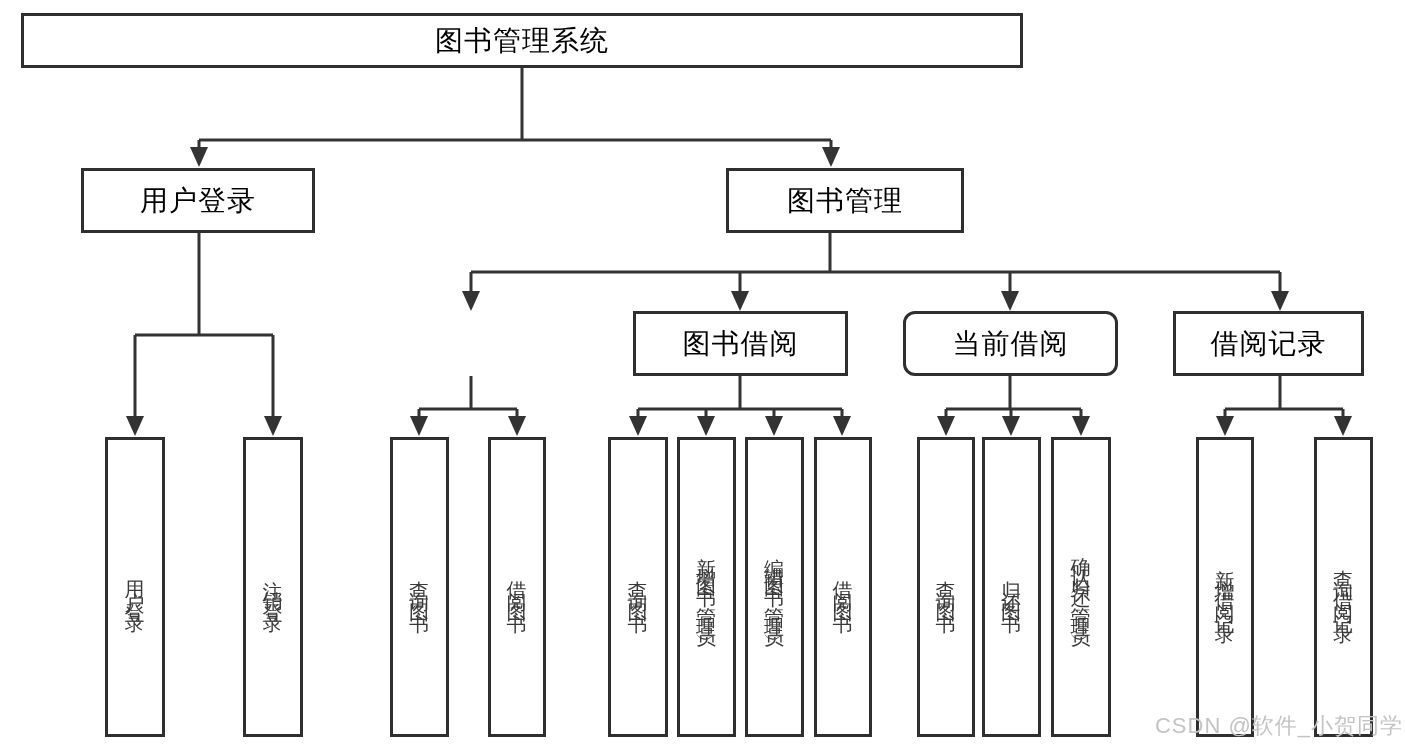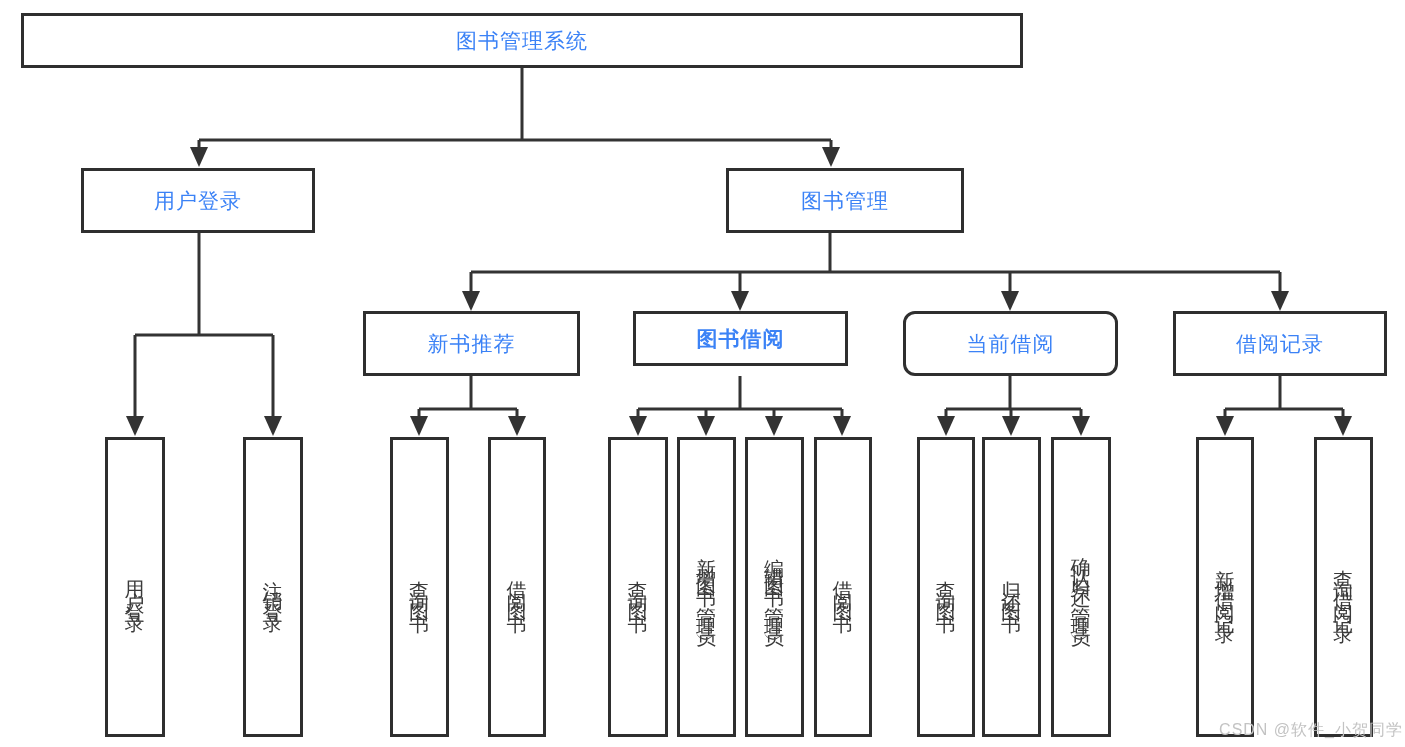--- a/index.html
+++ b/index.html
@@ -21,23 +21,23 @@
   .node {
     position: absolute;
     box-sizing: border-box;
     border: 3px solid #2f2f2f;
     background: #ffffff;
     display: flex;
     align-items: center;
     justify-content: center;
   }
   .node .hlabel {
-    font-size: 21px;
+    font-size: 28px;
     letter-spacing: 1px;
-    color: #3b82f6;
+    color: #000000;
     white-space: nowrap;
   }
   .leaf {
     position: absolute;
     box-sizing: border-box;
     border: 3px solid #2f2f2f;
     background: #ffffff;
     display: flex;
     align-items: center;
     justify-content: center;
@@ -51,21 +51,21 @@
     letter-spacing: 11px;
     line-height: 1;
     color: #3a3a3a;
     white-space: nowrap;
   }
   .leaf .vlabel.long { letter-spacing: 10px; }
   .watermark {
     position: absolute;
     right: 2px;
     bottom: 6px;
-    font-size: 16px;
+    font-size: 22px;
     color: #c3c3c3;
     letter-spacing: 1px;
     white-space: nowrap;
   }
 </style>
 </head>
 <body>
 
 <div class="canvas">
 
@@ -120,30 +120,27 @@
     <span class="hlabel">图书管理系统</span>
   </div>
 
   <div class="node" style="left:81px; top:168px; width:234px; height:65px;">
     <span class="hlabel">用户登录</span>
   </div>
   <div class="node" style="left:726px; top:168px; width:238px; height:65px;">
     <span class="hlabel">图书管理</span>
   </div>
 
-  <div class="node" style="left:363px; top:311px; width:217px; height:65px;">
-    <span class="hlabel">新书推荐</span>
-  </div>
-  <div class="node" style="left:633px; top:311px; width:215px; height:55px;font-weight:bold;">
+  <div class="node" style="left:633px; top:311px; width:215px; height:65px;">
     <span class="hlabel">图书借阅</span>
   </div>
   <div class="node" style="left:903px; top:311px; width:215px; height:65px;border-radius:12px;">
     <span class="hlabel">当前借阅</span>
   </div>
-  <div class="node" style="left:1173px; top:311px; width:214px; height:65px;">
+  <div class="node" style="left:1173px; top:311px; width:191px; height:65px;">
     <span class="hlabel">借阅记录</span>
   </div>
 
   <div class="leaf" style="left:105px; width:60px;">
     <span class="vlabel">用户登录</span>
   </div>
   <div class="leaf" style="left:243px; width:60px;">
     <span class="vlabel">注销登录</span>
   </div>
 

